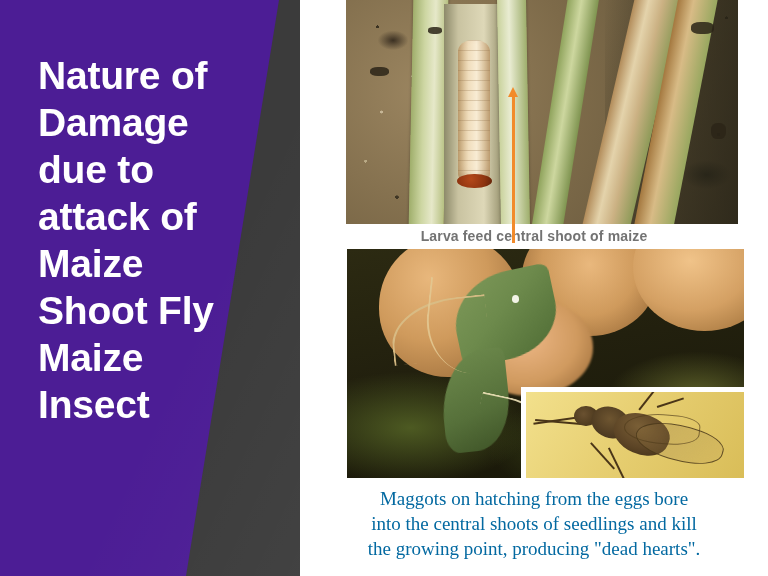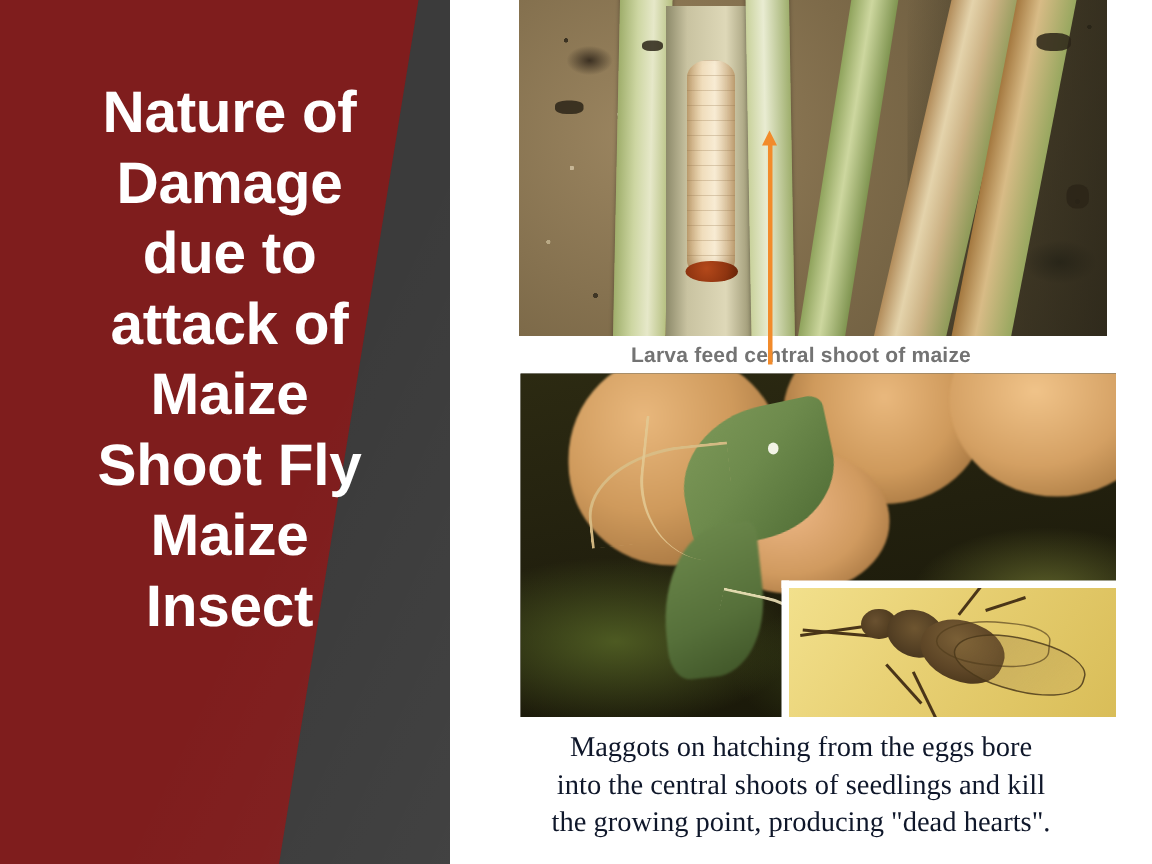--- a/index.html
+++ b/index.html
@@ -23,23 +23,22 @@
     overflow: hidden;
   }
 
   
   .title-panel {
     position: absolute;
     left: 0;
     top: 0;
     width: 300px;
     height: 576px;
-    background: #7f1d1d;
+    background: #4c1d95;
     overflow: hidden;
-    text-align: center;
   }
   .title-panel .wedge {
     position: absolute;
     inset: 0;
     background: #3b3b3b;
     
     clip-path: polygon(100% 0%, 100% 100%, 62% 100%, 93% 0%);
   }
   .title-panel .wedge2 {
     position: absolute;
@@ -417,21 +416,21 @@
   
   .caption-bottom {
     position: absolute;
     left: 10px;
     top: 486px;
     width: 448px;
     text-align: center;
     font-family: "Liberation Serif", serif;
     font-size: 19px;
     line-height: 25px;
-    color: #0f172a;
+    color: #0369a1;
     white-space: pre-line;
   }
 </style>
 </head>
 <body>
 
 <div class="slide">
 
   <div class="title-panel">
     <div class="wedge"></div>

